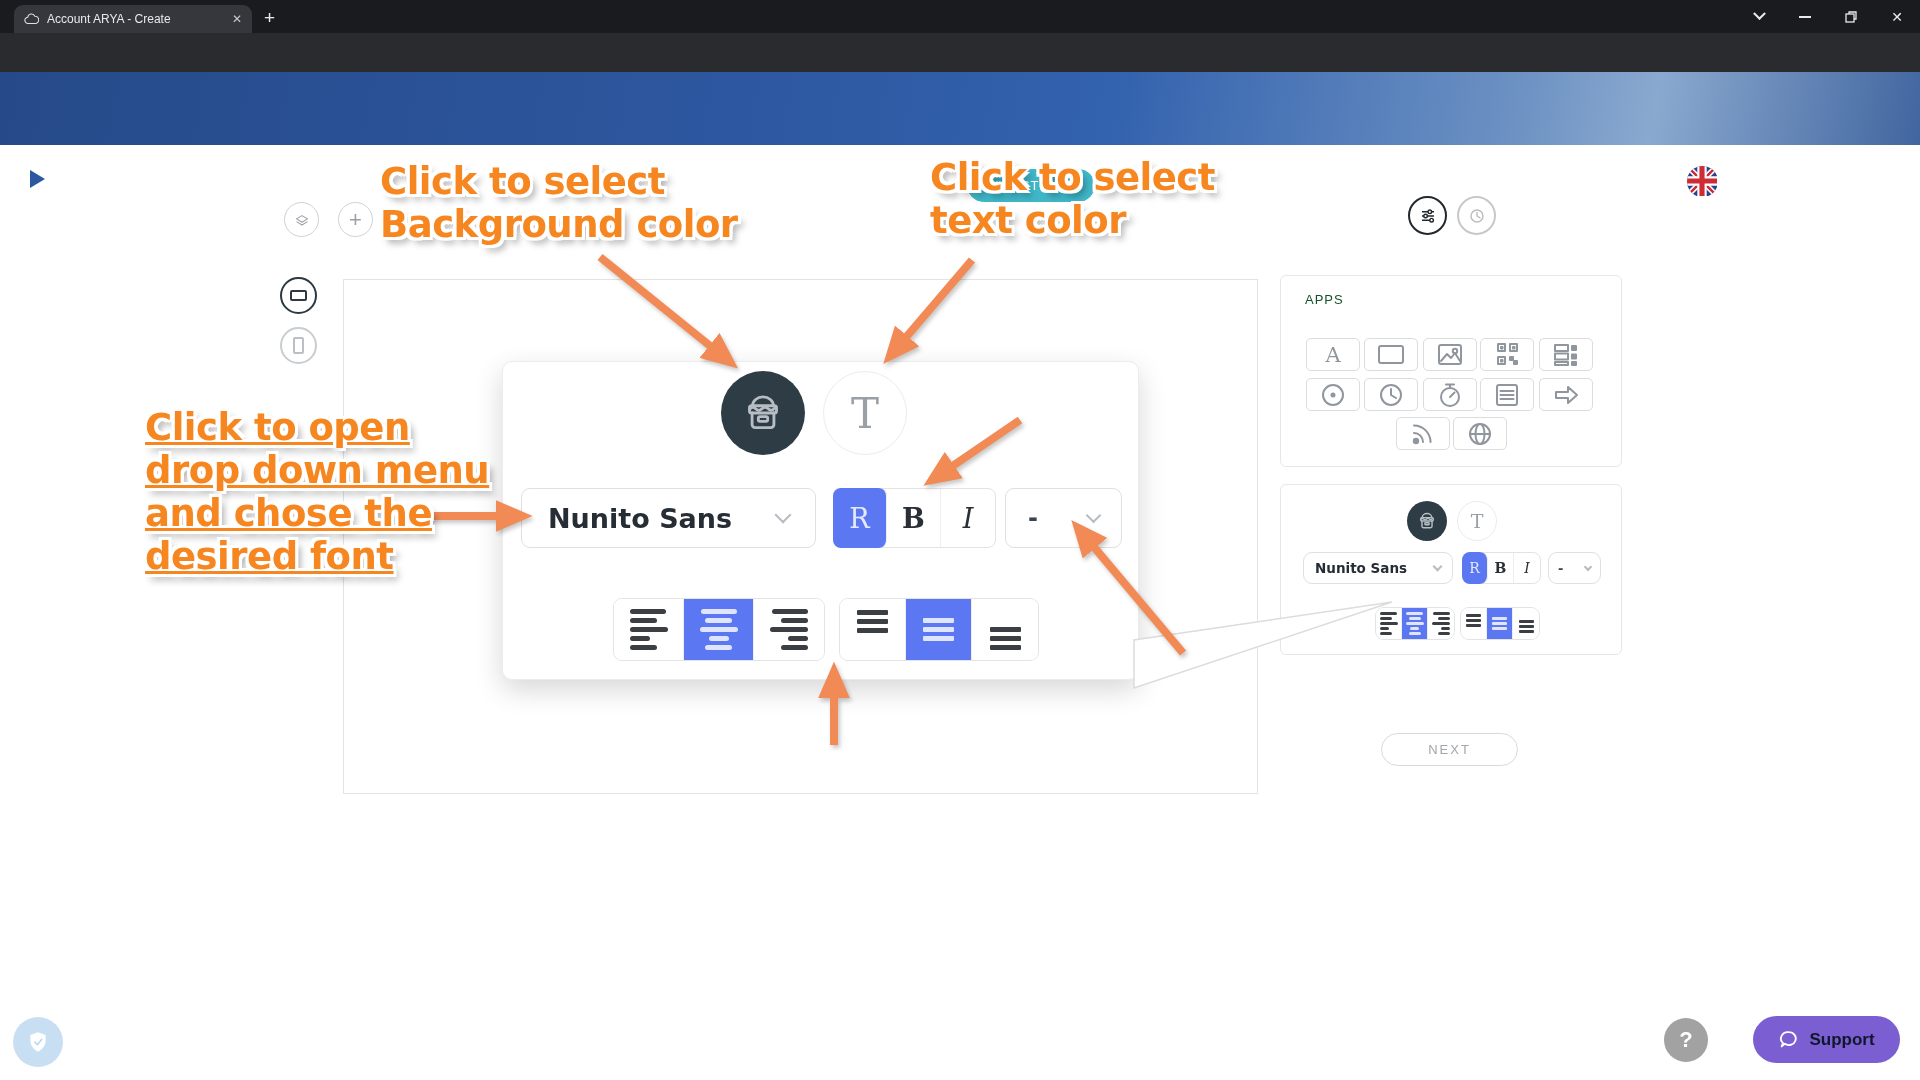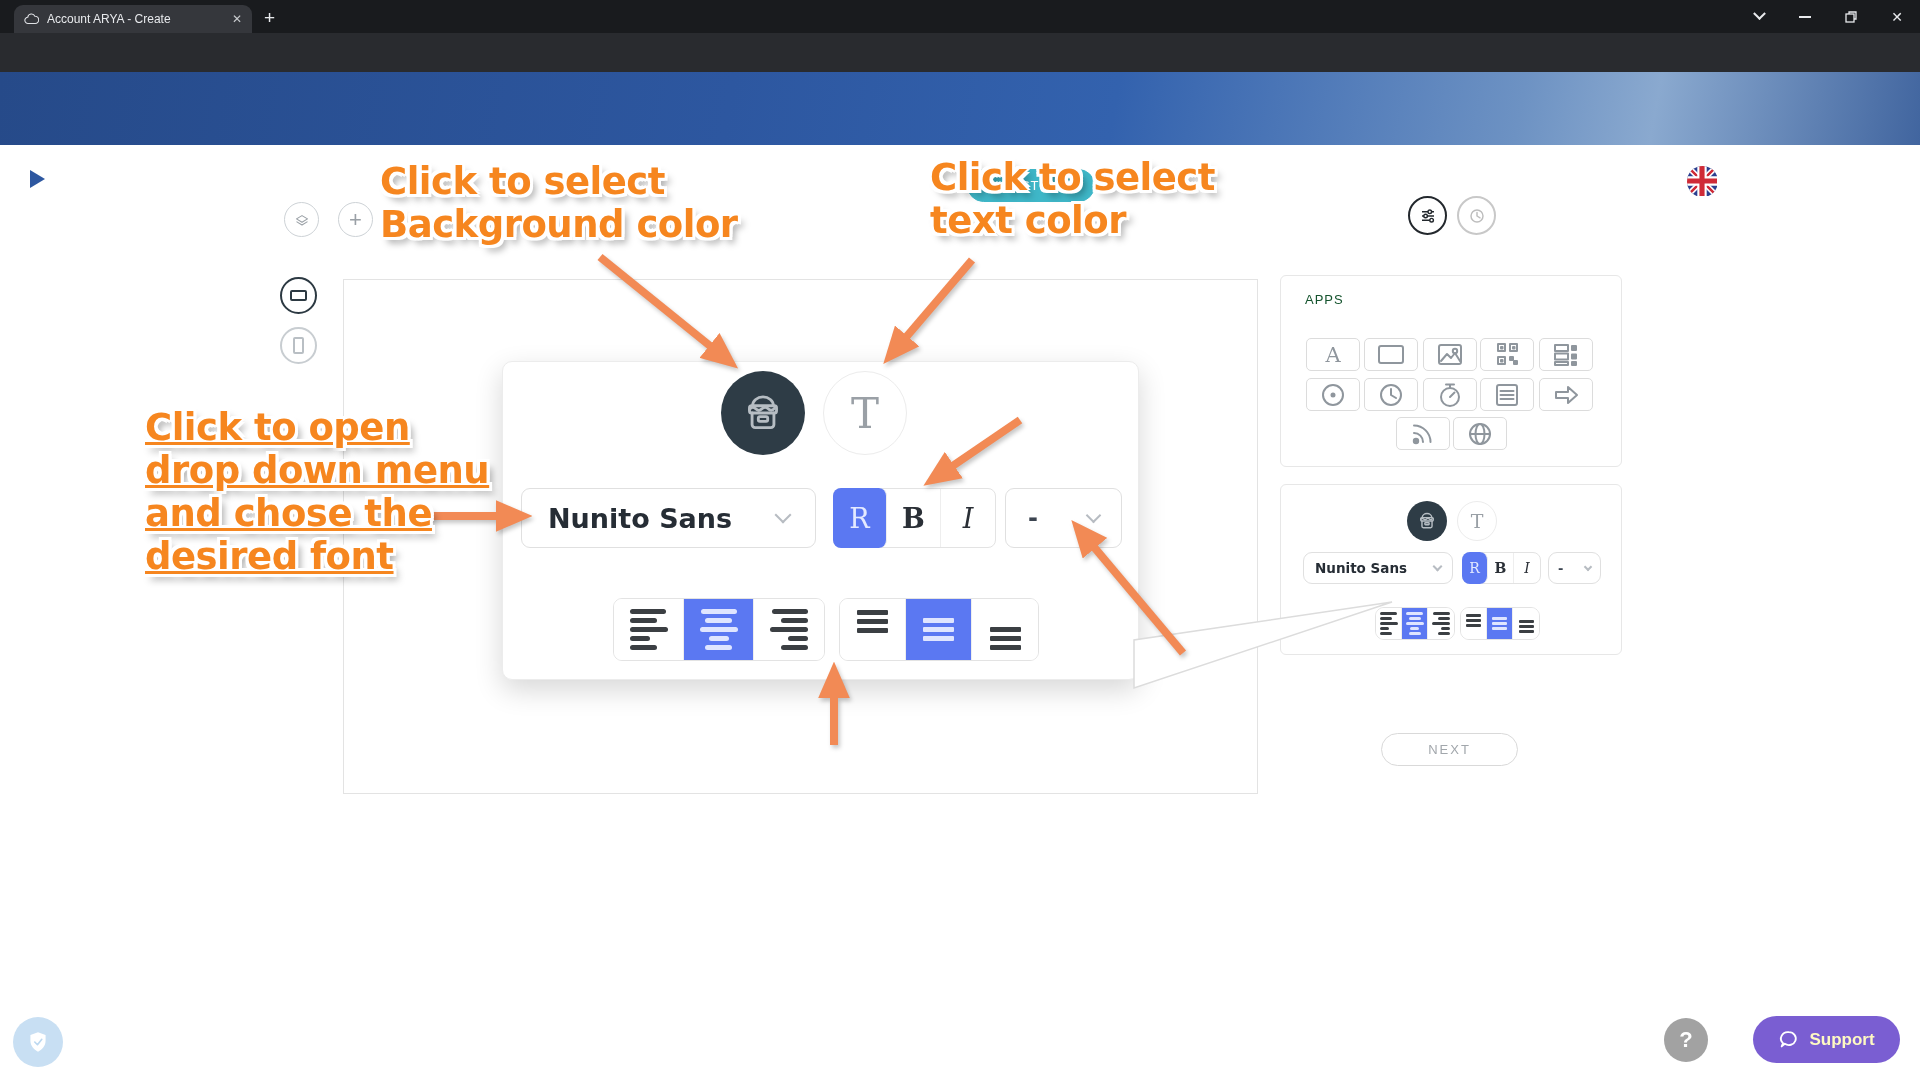--- a/index.html
+++ b/index.html
@@ -105,21 +105,21 @@
   #ann-bg { left:380px; top:160px; }
   #ann-tc { left:930px; top:156px; }
   #ann-fs { left:998px; top:362px; white-space:nowrap; }
   #ann-menu { left:145px; top:406px;text-decoration:underline; }
   #ann-size { left:1172px; top:646px; }
   #ann-align { left:702px; top:748px; white-space:nowrap; }
 
   
   #badge { position:absolute; left:13px; top:1017px; width:50px; height:50px; border-radius:50%; background:#c8dff3; display:flex; align-items:center; justify-content:center; z-index:4; }
   #help-btn { position:absolute; left:1664px; top:1018px; width:44px; height:44px; border-radius:50%; background:#a2a2a2; color:#fff; font-size:22px; font-weight:bold; display:flex; align-items:center; justify-content:center; z-index:4; }
-  #support-btn { position:absolute; left:1753px; top:1016px; width:147px; height:47px; border-radius:24px; background:#7a5ed2; color:#fef9c3; display:flex; align-items:center; justify-content:center; gap:9px; font-size:17px; font-weight:bold; z-index:4; }
+  #support-btn { position:absolute; left:1753px; top:1016px; width:147px; height:47px; border-radius:24px; background:#7a5ed2; color:#0f172a; display:flex; align-items:center; justify-content:center; gap:9px; font-size:17px; font-weight:bold; z-index:4; }
 </style>
 </head>
 <body>
 
 <div id="root">
 
   <div id="titlebar">
     <div id="tab">
       <svg width="15" height="12" viewBox="0 0 22 17">
           <path d="M6 15 a4.5 4.5 0 0 1 -.5 -9 A5.5 5.5 0 0 1 16 4.5 A4 4 0 0 1 16.5 15 z" fill="none" stroke="#dfe1e5" stroke-width="1.6"></path>

